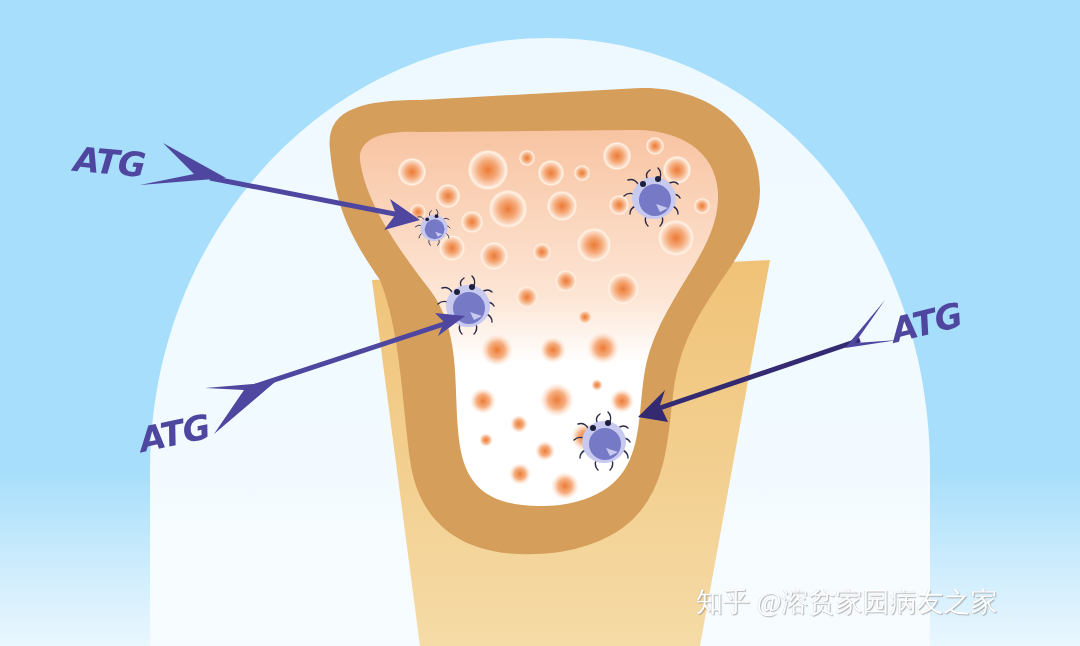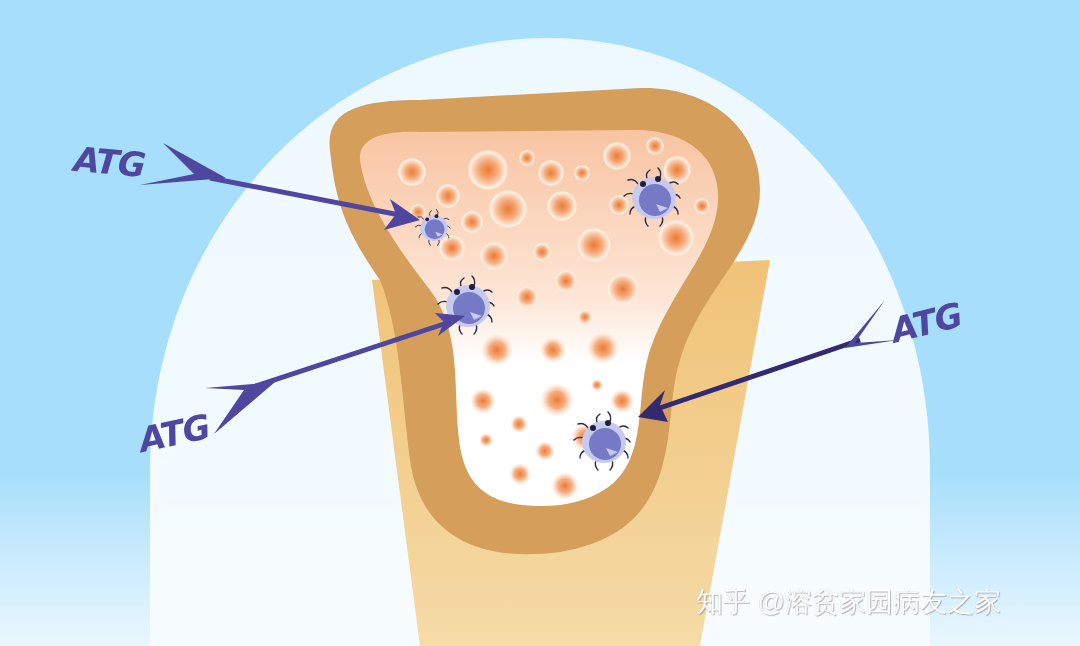--- a/index.html
+++ b/index.html
@@ -1,19 +1,19 @@
 <!DOCTYPE html>
 <html><head>
 <meta charset="utf-8">
 <style>
   html, body { margin: 0; padding: 0; }
   body { width: 1080px; height: 646px; overflow: hidden; background: #a6defb; position: relative; font-family: "Liberation Sans", sans-serif; }
   #scene { position: absolute; left: 0; top: 0; width: 1080px; height: 646px; }
   .atg-label { font-family: "DejaVu Sans", sans-serif; font-weight: bold; font-style: italic; font-size: 34px; fill: #4f46a0; letter-spacing: -1px; }
-  .watermark { position: absolute; left: 696px; top: 584px; font-family: Liberation Sans, sans-serif; font-size: 27px; color: #ffffff; text-shadow: 1px 1px 1px rgba(120,120,120,0.55), -0.5px -0.5px 0 rgba(150,150,150,0.3); letter-spacing: 0px; white-space: nowrap; }
+  .watermark { position: absolute; left: 696px; top: 584px; font-family: Liberation Serif, serif; font-size: 27px; color: #ffffff; text-shadow: 1px 1px 1px rgba(120,120,120,0.55), -0.5px -0.5px 0 rgba(150,150,150,0.3); letter-spacing: 0px; white-space: nowrap; }
 </style>
 </head>
 <body>
 
 <svg id="scene" viewBox="0 0 1080 646" xmlns="http://www.w3.org/2000/svg">
   <defs>
     <linearGradient id="haloGrad" x1="0" y1="0" x2="0" y2="1">
       <stop offset="0" stop-color="#eef9ff"></stop>
       <stop offset="1" stop-color="#f4fbff"></stop>
     </linearGradient>

